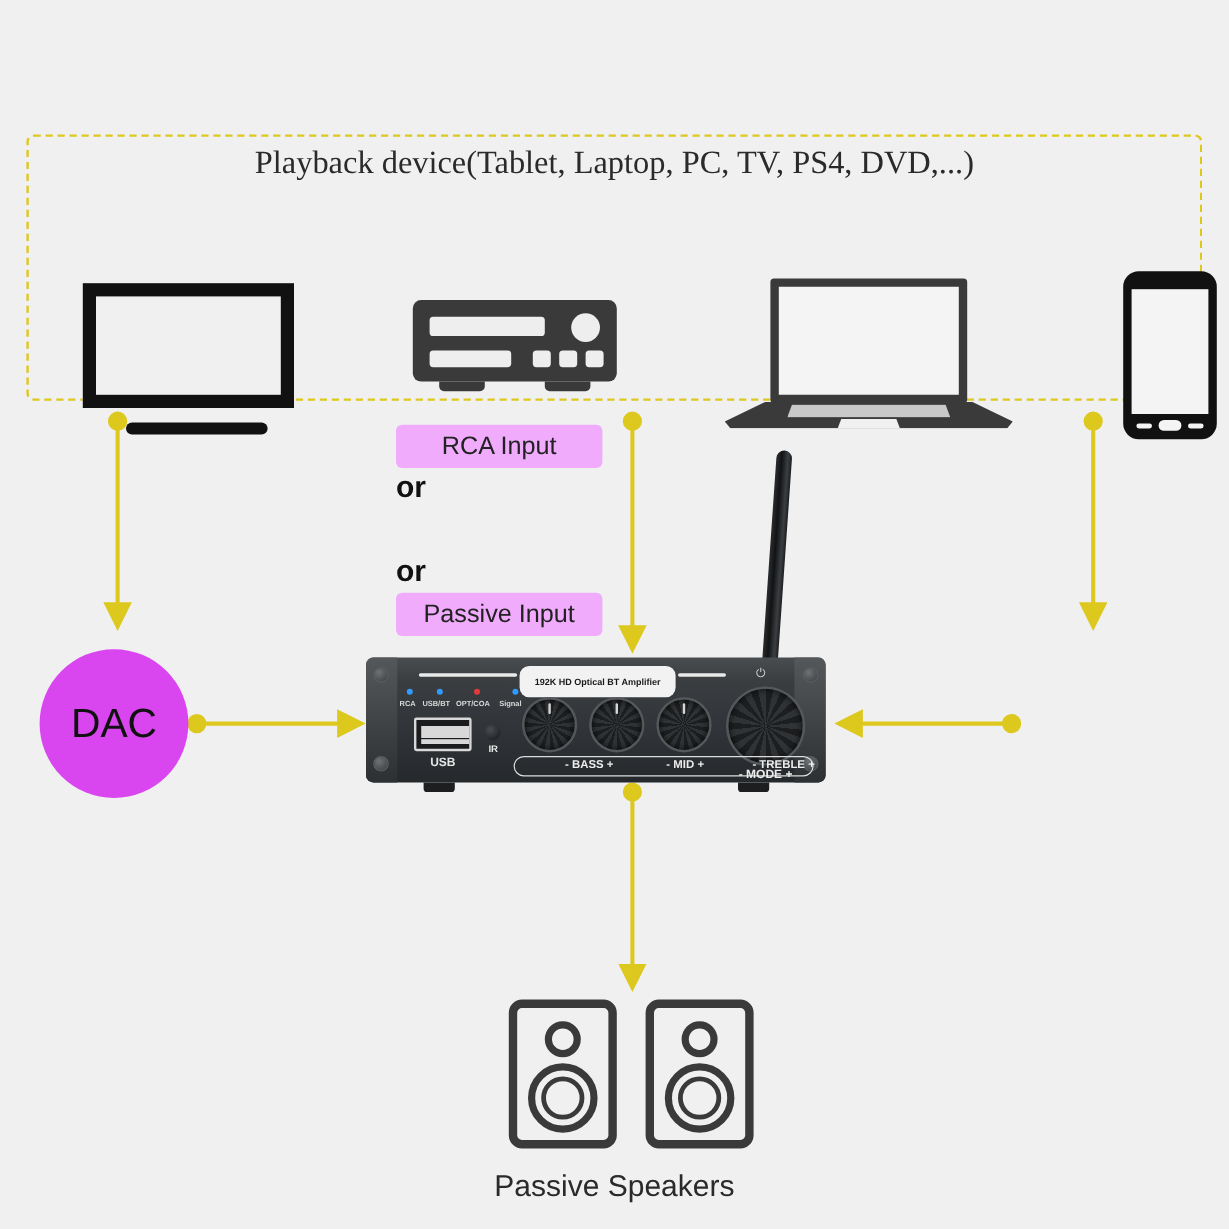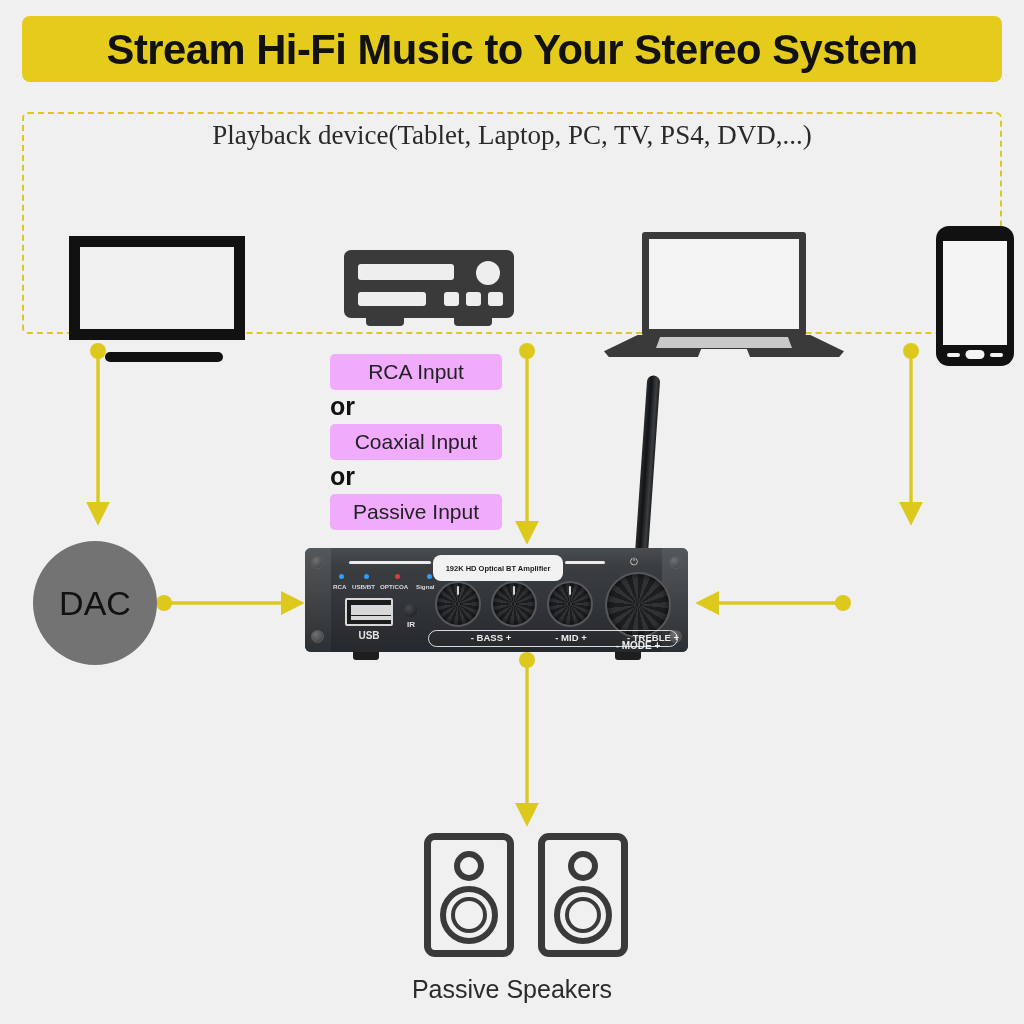--- a/index.html
+++ b/index.html
@@ -134,21 +134,21 @@
   .pill-opt  { left: 330px; top: 494px; width: 172px; height: 36px; }
   .orword {
     position: absolute; left: 330px; width: 172px; text-align: left;
     font-size: 25px; font-weight: 700; color: #111;
   }
   .or1 { top: 392px; }
   .or2 { top: 462px; }
 
   
   .circle {
-    position: absolute; border-radius: 50%; background: #737373;
+    position: absolute; border-radius: 50%; background: #d946ef;
     display: flex; align-items: center; justify-content: center;
     text-align: center; color: #111; line-height: 1.08;
   }
   .c-dac { left: 33px; top: 541px; width: 124px; height: 124px; font-size: 34px; }
   .c-amp { left: 849px; top: 541px; width: 124px; height: 124px; font-size: 24px; font-weight: 400; }
 
   
   .amp { position: absolute; left: 305px; top: 548px; width: 383px; height: 104px; }
   .amp-body {
     position: absolute; left: 0; top: 0; width: 383px; height: 104px;
@@ -275,23 +275,20 @@
   .spk-caption {
     position: absolute; left: 0; top: 975px; width: 1024px; text-align: center;
     font-size: 25px; color: #2a2a2a;
   }
 </style>
 </head>
 <body>
 
 <div id="stage">
 
-  <div class="banner">
-    <div class="banner-text">Stream Hi-Fi Music to Your Stereo System</div>
-  </div>
 
   <div class="dashed-box">
     <div class="playback-caption">Playback device(Tablet, Laptop, PC, TV, PS4, DVD,...)</div>
 
     <div class="devices">
 
       <div class="dev tv">
         <div class="tv-screen"></div>
         <div class="tv-stand"></div>
       </div>
@@ -365,23 +362,20 @@
     <g>
       <circle cx="527" cy="660" r="8" fill="#ddc81e"></circle>
       <line x1="527" y1="660" x2="527" y2="822" stroke="#ddc81e" stroke-width="3.4" marker-end="url(#ah)"></line>
     </g>
   </svg>
 
   <div class="pill pill-rca">
     <span>RCA Input</span>
   </div>
   <div class="orword or1">or</div>
-  <div class="pill pill-coax">
-    <span>Coaxial Input</span>
-  </div>
   <div class="orword or2">or</div>
   <div class="pill pill-opt">
     <span>Passive Input</span>
   </div>
 
   <div class="circle c-dac">
     <span>DAC</span>
   </div>
 
 

